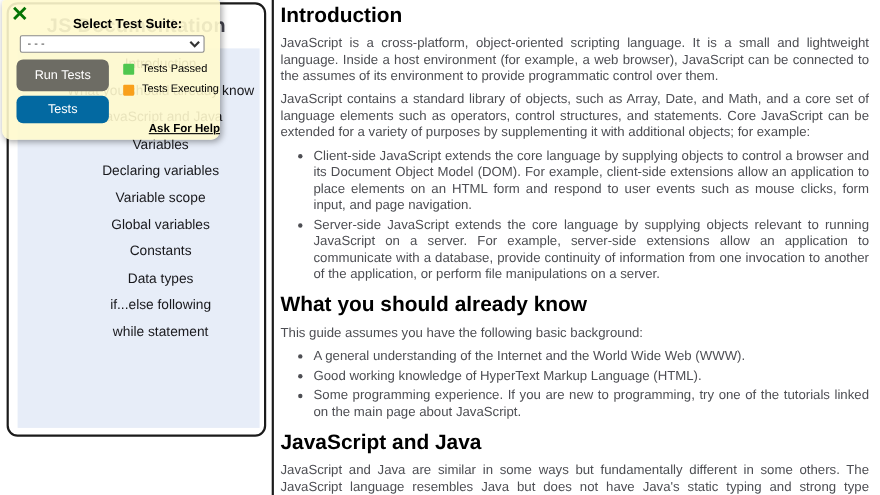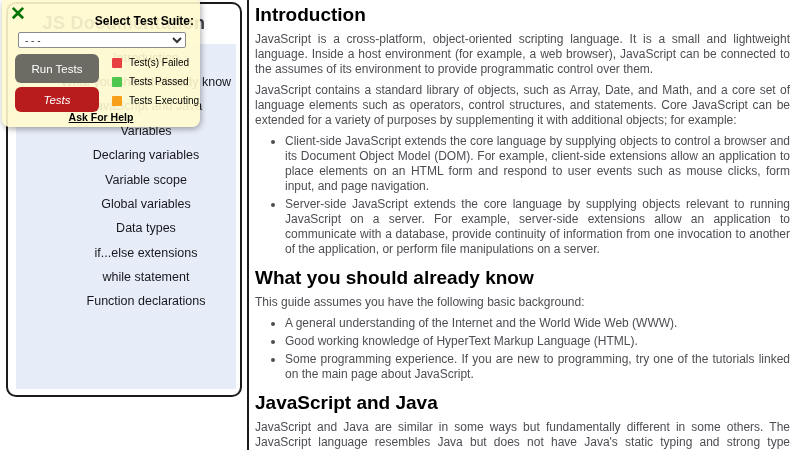--- a/index.html
+++ b/index.html
@@ -62,21 +62,21 @@
     box-shadow: 1px 2px 6px rgba(0,0,0,0.35);
     z-index: 10;
   }
   .close-btn {
     position: absolute; left: 8px; top: 3px;
     font-size: 19px; font-weight: 900; color: #057405; cursor: pointer;
     line-height: 22px;
   }
   .panel-title {
     position: absolute; left: 36px; top: 14px; width: 156px;
-    text-align: right; font-size: 12px; font-weight: bold; color: #000;
+    text-align: center; font-size: 12px; font-weight: bold; color: #000;
   }
   .suite-select {
     position: absolute; left: 16px; top: 32px; width: 168px; height: 16px;
     font-size: 10px; font-family: "Liberation Sans", sans-serif;
     background: #ffffff; border: 1px solid #8a8a8a; border-radius: 2px;
     color: #333; padding: 0 2px;
   }
   .panel-btn {
     position: absolute; left: 13px; width: 84px;
     color: #ffffff; border: none; border-radius: 6px;
@@ -86,43 +86,43 @@
   .run-btn  { top: 54px; height: 29px; }
   .tests-btn{ top: 87px; height: 25px; }
   .legend { position: absolute; left: 110px; top: 53px; }
   .legend-row { display: flex; align-items: center; height: 19px; }
   .legend-swatch {
     width: 10px; height: 10px; border-radius: 1px; margin-right: 7px;
     flex: 0 0 10px;
   }
   .legend-label { font-size: 10px; color: #000; white-space: nowrap; }
   .help-link {
-    position: absolute; left: 0; right: 0; bottom: 4px; text-align: center;
+    position: absolute; left: 0; right: 0; bottom: 4px; text-align: right;
     font-size: 10.5px; font-weight: bold; color: #000;
     text-decoration: underline; cursor: pointer;
   }
 </style>
 </head>
 <body>
 
 <nav class="sidebar-card">
   <div class="sidebar-title">JS Documentation</div>
   <div class="sidebar-nav">
     <ul>
       <li>Introduction</li>
       <li>What you should already know</li>
       <li>JavaScript and Java</li>
       <li>Variables</li>
       <li>Declaring variables</li>
       <li>Variable scope</li>
       <li>Global variables</li>
+      <li>Constants</li>
       <li>Data types</li>
-      <li>if...else extensions</li>
+      <li>if...else following</li>
       <li>while statement</li>
-      <li>Function declarations</li>
     </ul>
   </div>
 </nav>
 
 <main class="main-content">
 
   <section>
     <h2>Introduction</h2>
     <p>JavaScript is a cross-platform, object-oriented scripting language. It is a small and lightweight language. Inside a host environment (for example, a web browser), JavaScript can be connected to the assumes of its environment to provide programmatic control over them.</p>
     <p>JavaScript contains a standard library of objects, such as Array, Date, and Math, and a core set of language elements such as operators, control structures, and statements. Core JavaScript can be extended for a variety of purposes by supplementing it with additional objects; for example:</p>
@@ -152,27 +152,23 @@
 
 <div class="test-panel">
   <span class="close-btn">✕</span>
   <div class="panel-title">Select Test Suite:</div>
 
   <select class="suite-select">
     <option>- - -</option>
   </select>
 
   <button class="panel-btn run-btn" style="background-color: rgb(109, 108, 100);">Run Tests</button>
-  <button class="panel-btn tests-btn" style="background-color: #b91c1c; font-style: italic;">Tests</button>
+  <button class="panel-btn tests-btn" style="background-color: #0369a1;">Tests</button>
 
   <div class="legend">
-    <div class="legend-row">
-      <span class="legend-swatch" style="background-color: rgb(232, 64, 64);"></span>
-      <span class="legend-label">Test(s) Failed</span>
-    </div>
     <div class="legend-row">
       <span class="legend-swatch" style="background-color: rgb(79, 199, 79);"></span>
       <span class="legend-label">Tests Passed</span>
     </div>
     <div class="legend-row">
       <span class="legend-swatch" style="background-color: rgb(249, 160, 27);"></span>
       <span class="legend-label">Tests Executing</span>
     </div>
   </div>
 

